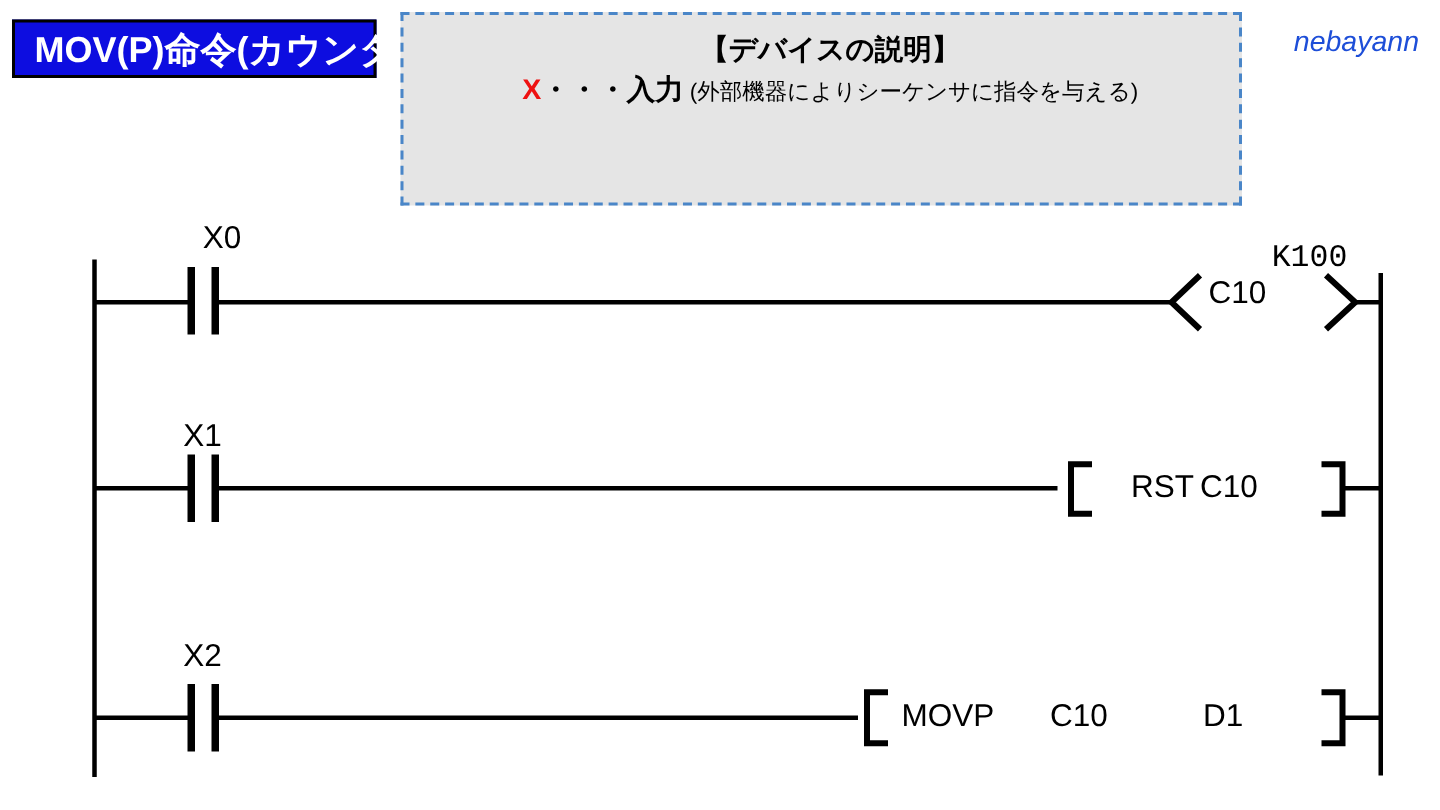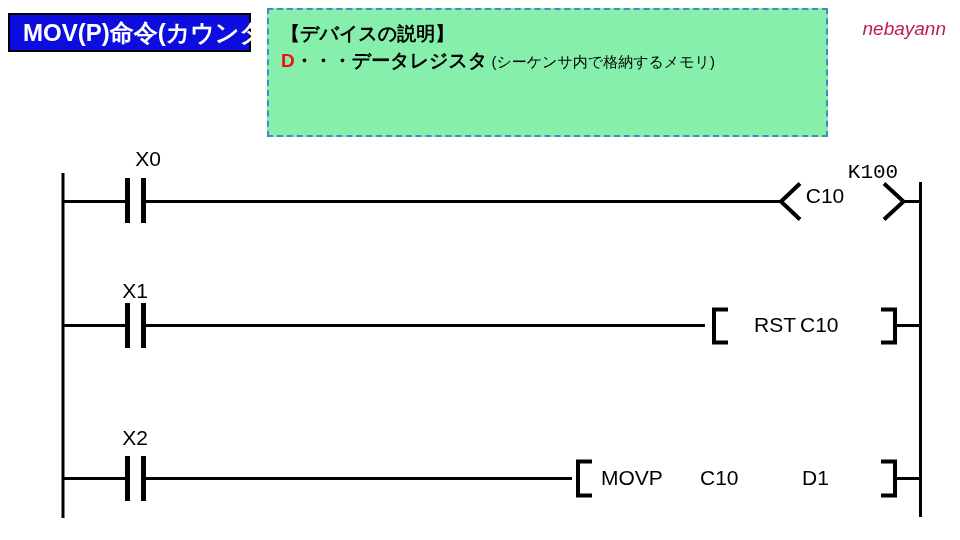--- a/index.html
+++ b/index.html
@@ -10,26 +10,26 @@
   
   .title-banner{
     position:absolute;left:8px;top:13px;width:243px;height:39px;box-sizing:border-box;
     background:#0d0de0;border:2px solid #000000;color:#ffffff;
     font-size:24px;font-weight:bold;display:flex;align-items:center;padding-left:13px;
     letter-spacing:0px;white-space:nowrap;
   }
   
   .watermark{
     position:absolute;right:14px;top:18px;font-size:19px;font-style:italic;
-    color:#be185d;text-align:right;
+    color:#1d4ed8;text-align:right;
   }
   
   .legend-box{
     position:absolute;left:267px;top:8px;width:561px;height:129px;box-sizing:border-box;
-    background:#86efac;border:2px dashed #4a86c8;padding:10px 0 0 12px;overflow:hidden;
+    background:#e5e5e5;border:2px dashed #4a86c8;padding:10px 0 0 12px;overflow:hidden;text-align:center;
   }
   .legend-heading{font-size:19px;font-weight:bold;line-height:27px;white-space:nowrap;}
   .legend-row{line-height:27px;white-space:nowrap;}
   .legend-letter{font-size:19px;font-weight:bold;color:#ee1111;}
   .legend-dots{font-size:19px;font-weight:bold;color:#000;}
   .legend-name{font-size:19px;font-weight:bold;color:#000;}
   .legend-desc{font-size:15px;font-weight:normal;color:#000;margin-left:4px;}
   
   .ladder-svg{position:absolute;left:0;top:0;width:960px;height:540px;}
   .lbl{
@@ -53,21 +53,21 @@
 
 <div class="slide">
 
   <div class="title-banner">MOV(P)命令(カウンタ)</div>
 
   <div class="watermark">nebayann</div>
 
   <div class="legend-box">
     <div class="legend-heading">【デバイスの説明】</div>
     <div class="legend-row">
-      <span class="legend-letter">D</span><span class="legend-dots">・・・</span><span class="legend-name">データレジスタ</span><span class="legend-desc">(シーケンサ内で格納するメモリ)</span>
+      <span class="legend-letter">X</span><span class="legend-dots">・・・</span><span class="legend-name">入力</span><span class="legend-desc">(外部機器によりシーケンサに指令を与える)</span>
     </div>
   </div>
 
   <svg class="ladder-svg" viewBox="0 0 960 540" xmlns="http://www.w3.org/2000/svg">
     <g stroke="#000000" fill="none" stroke-linecap="butt" stroke-linejoin="miter">
 
       <line x1="63" y1="173" x2="63" y2="518" stroke-width="3"></line>
       <line x1="920.5" y1="182" x2="920.5" y2="517" stroke-width="3"></line>
 
       <line x1="63" y1="201.5" x2="125.5" y2="201.5" stroke-width="3"></line>

